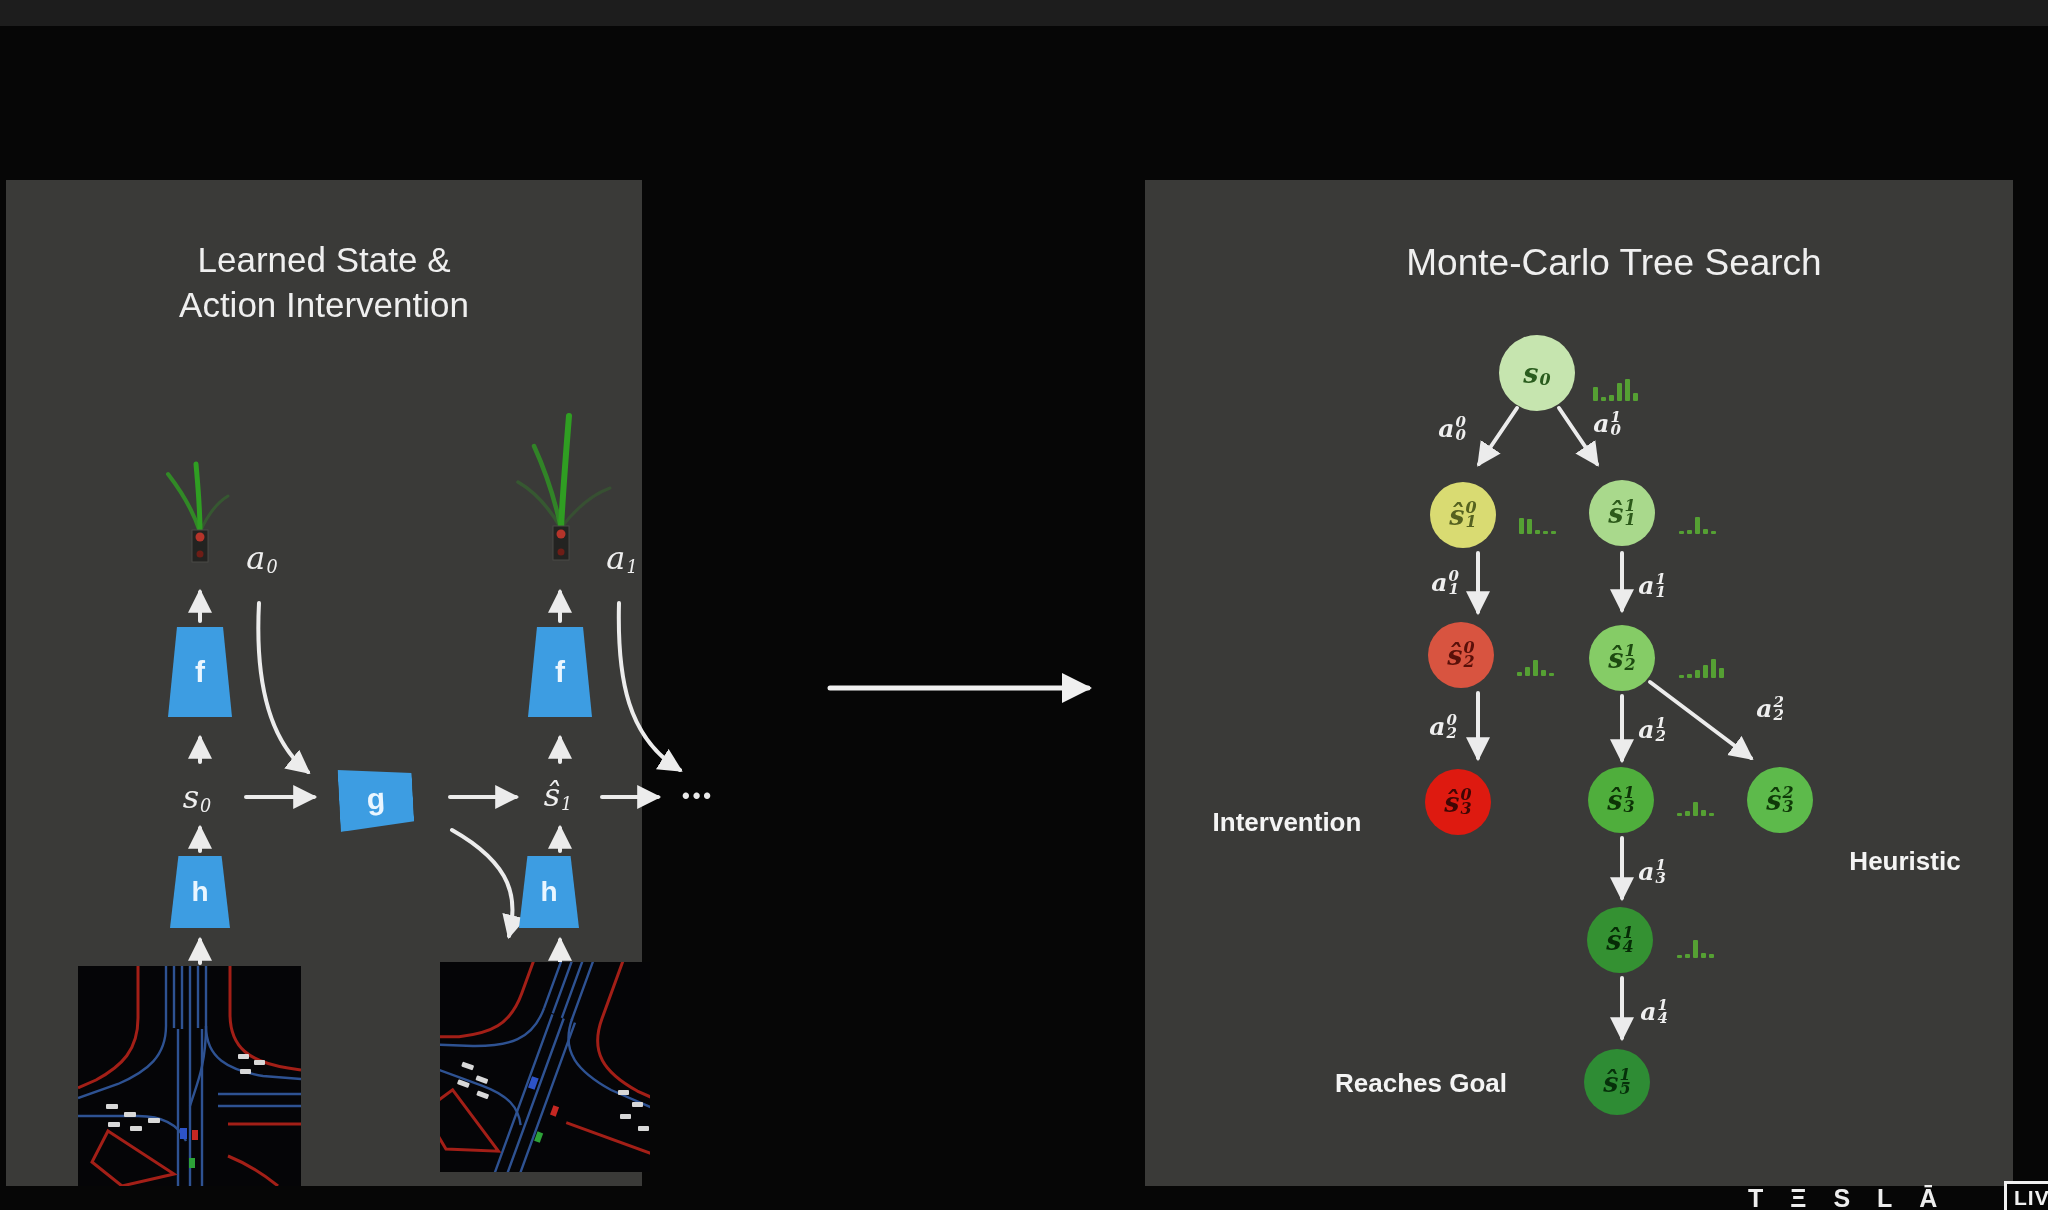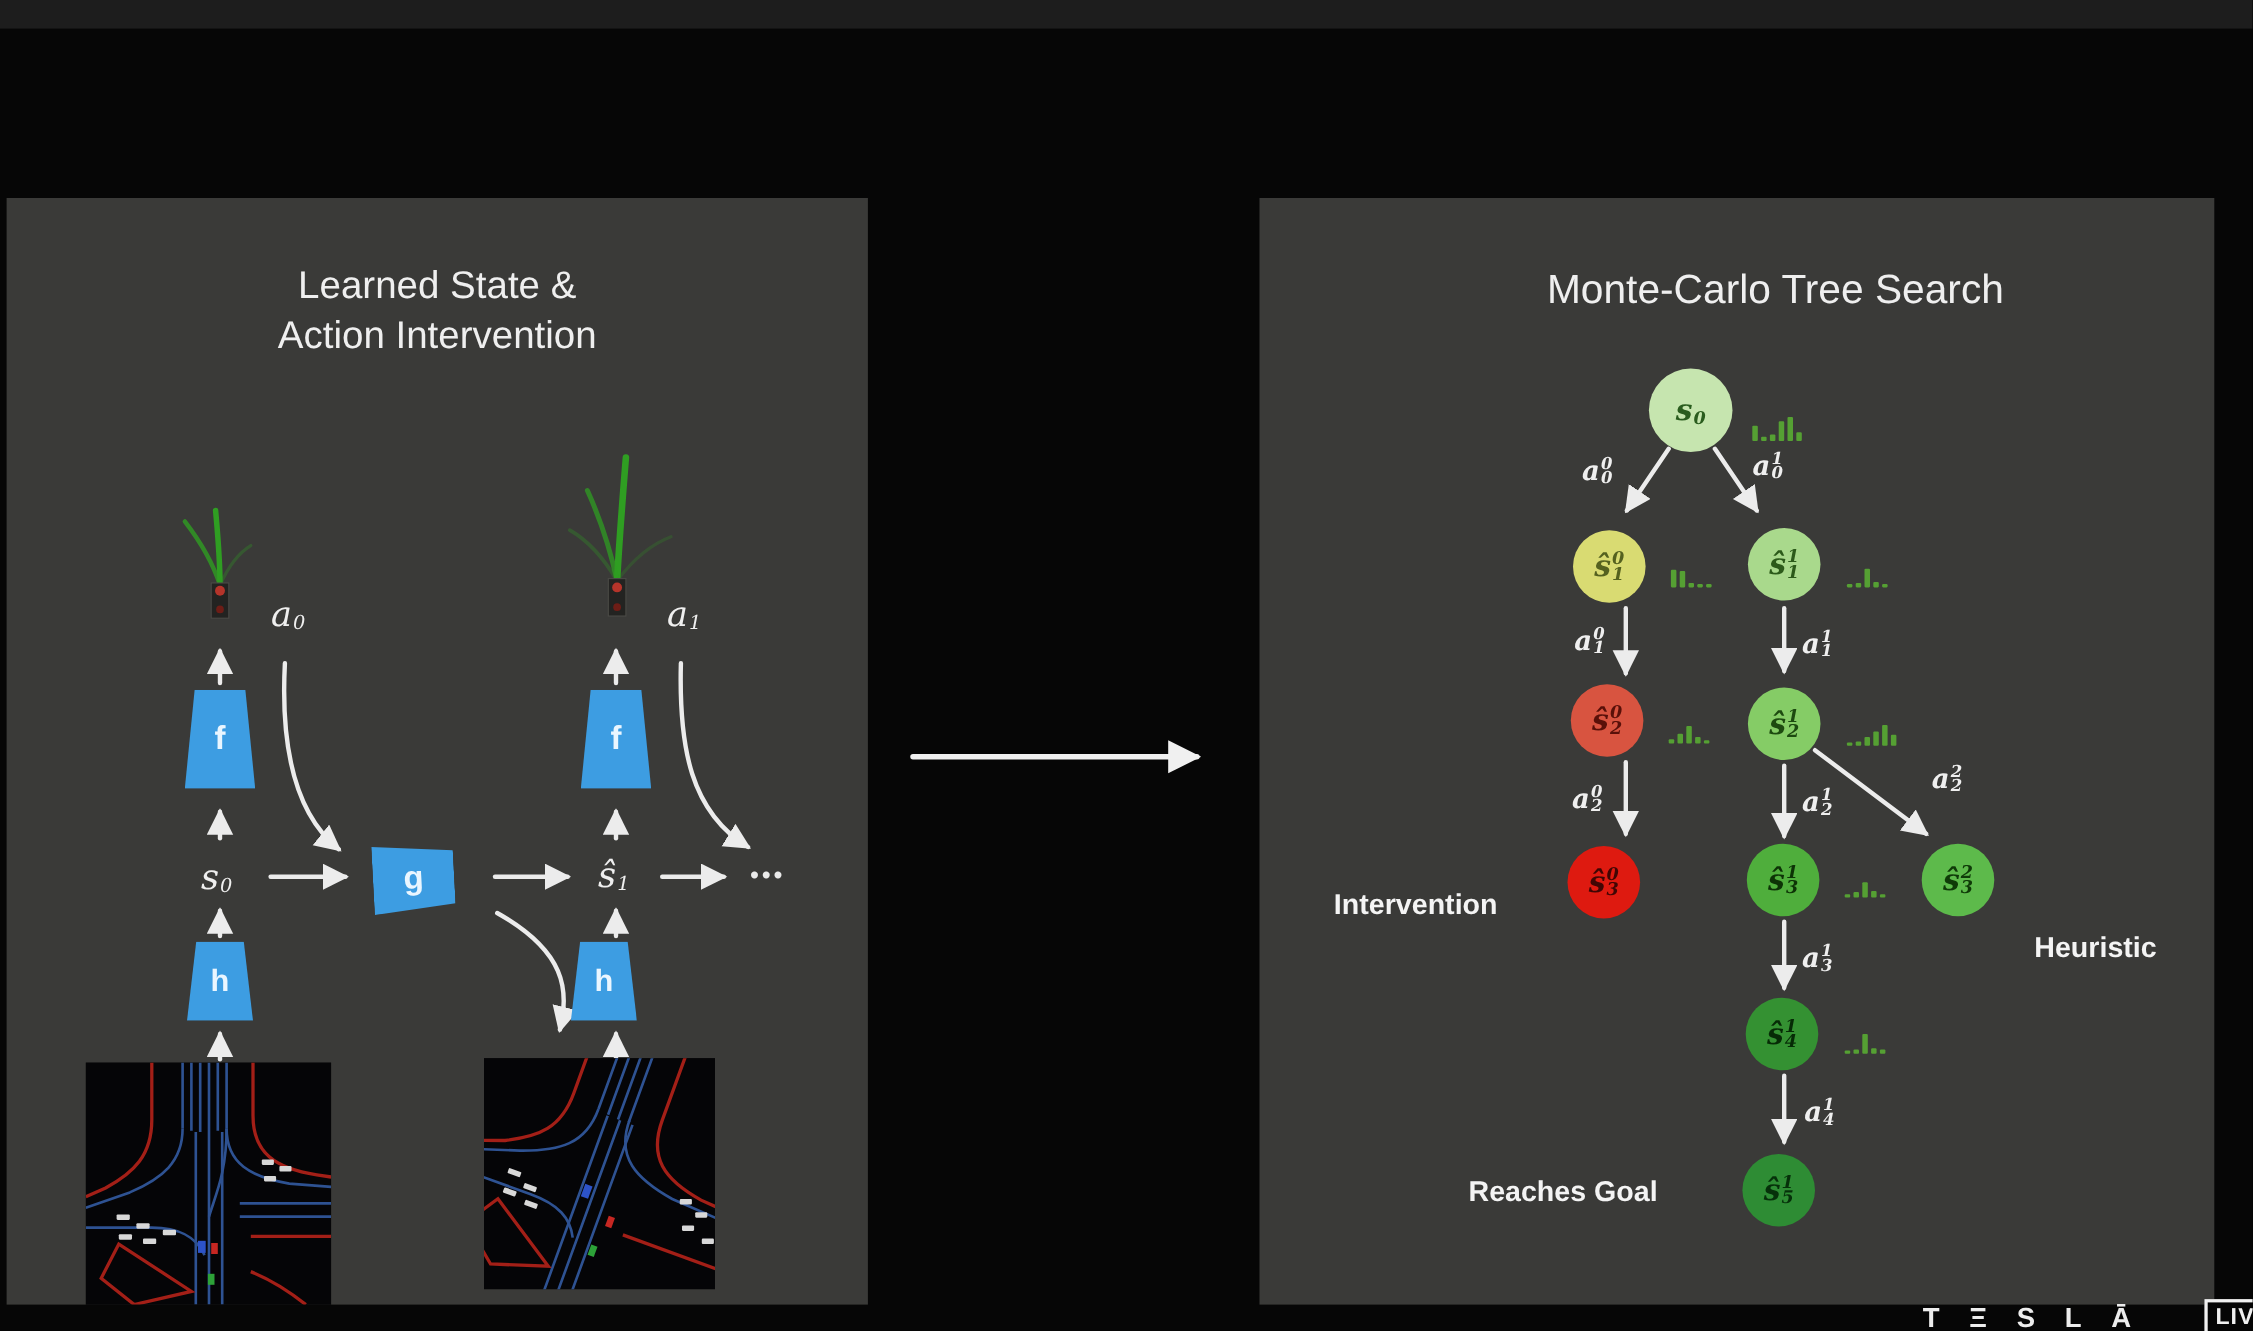--- a/index.html
+++ b/index.html
@@ -2,21 +2,21 @@
 <html><head>
 <meta charset="utf-8">
 <style>
   html,body{margin:0;padding:0;background:#000;}
   .stage{position:relative;width:2048px;height:1210px;background:#060606;overflow:hidden;
          font-family:"Liberation Sans",sans-serif;color:#eee;}
   .topbar{position:absolute;left:0;top:0;width:2048px;height:26px;background:#1d1d1d;}
   .main-title{position:absolute;left:0;top:58px;width:2048px;text-align:center;
               font-size:46px;font-weight:500;letter-spacing:1px;color:#f2f2f2;}
   .panel{position:absolute;background:#3a3a38;}
-  .panel-left{left:6px;top:180px;width:783px;height:1006px;}
+  .panel-left{left:6px;top:180px;width:636px;height:1006px;}
   .panel-right{left:1145px;top:180px;width:868px;height:1006px;}
   .panel-title{position:absolute;left:0;width:100%;text-align:center;color:#efefef;font-weight:500;}
   .pt-left{top:58px;font-size:35px;line-height:1.28;}
   .pt-right{top:62px;font-size:37px;padding-left:35px;}
   svg.overlay{position:absolute;left:0;top:0;pointer-events:none;}
 
   
   .trap{position:absolute;background:#3d9de2;display:flex;align-items:center;justify-content:center;
         color:#eaf6ff;font-weight:700;}
   .trap-v{clip-path:polygon(14% 0,86% 0,100% 100%,0 100%);}

